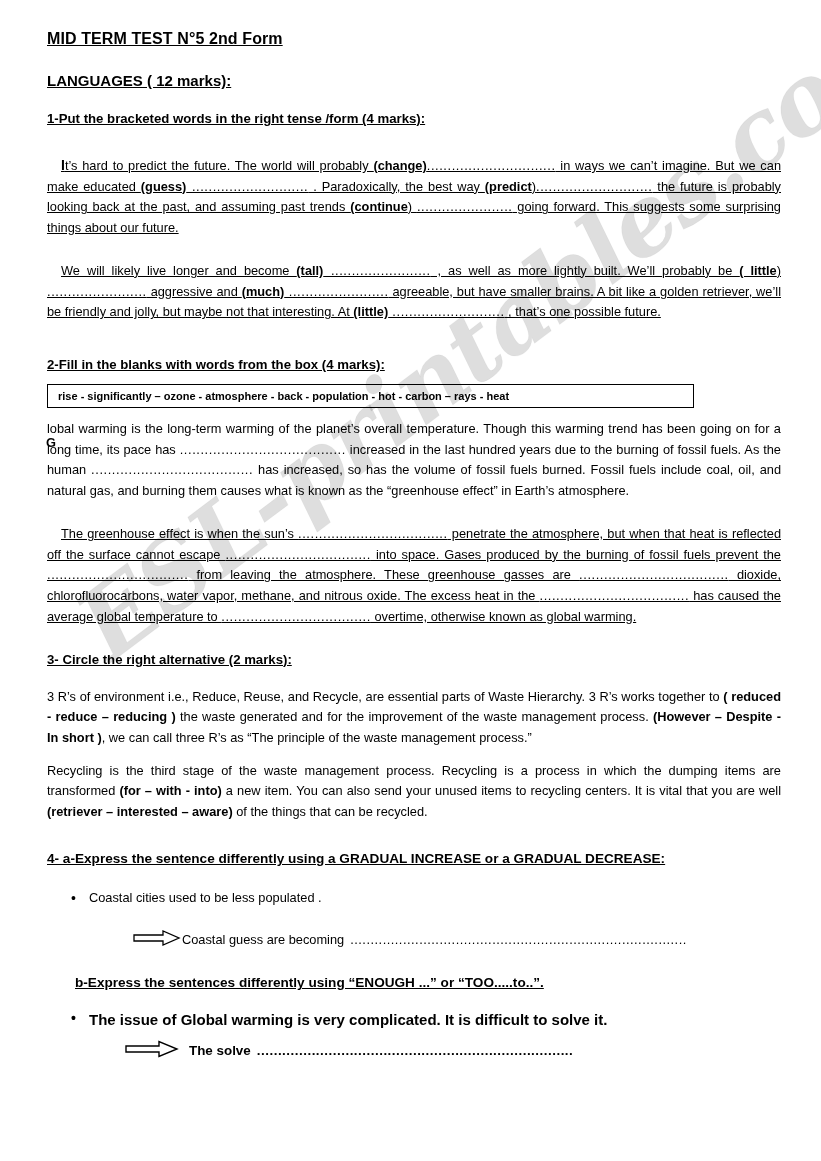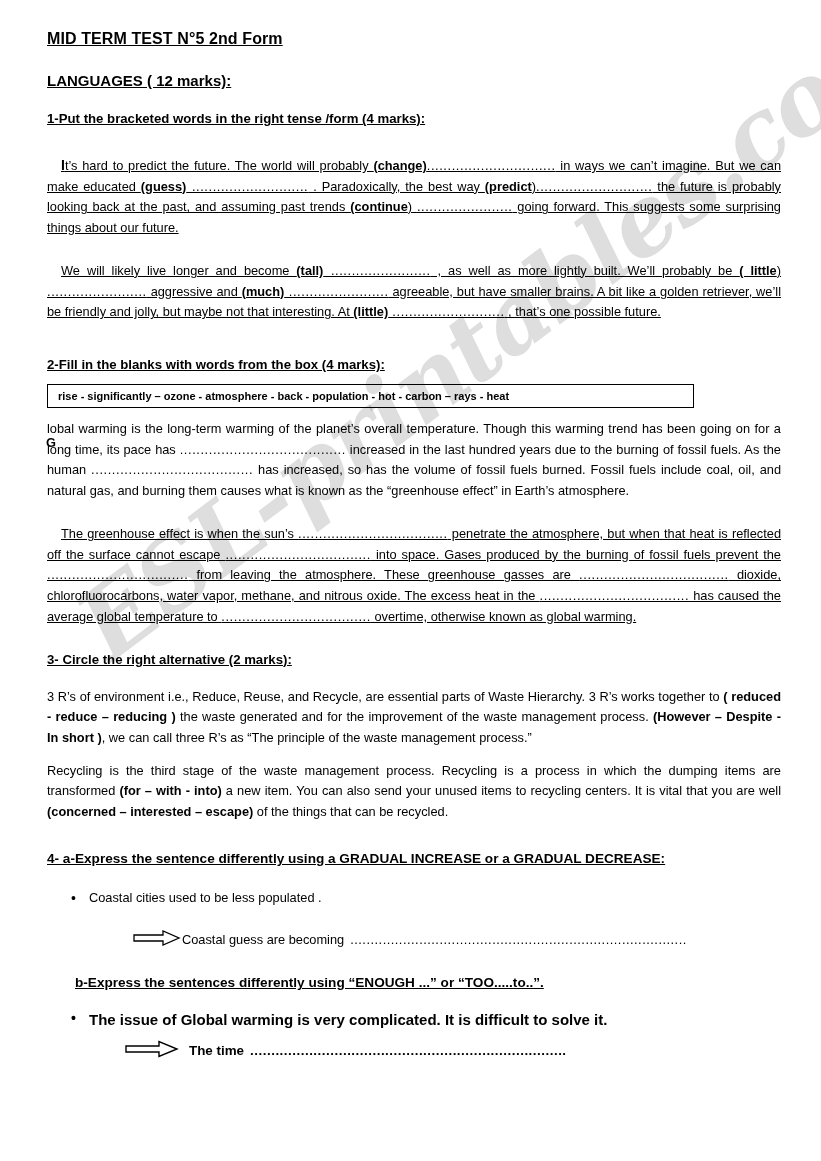--- a/index.html
+++ b/index.html
@@ -210,21 +210,21 @@
     <p class="para"><span class="ovl"><span>G</span></span><span>lobal warming is the long-term warming of the planet’s overall temperature. Though this warming trend has been going on for a long time, its pace has </span><span class="dots">........................................</span><span> increased in the last hundred years due to the burning of fossil fuels. As the human </span><span class="dots">.......................................</span><span> has increased, so has the volume of fossil fuels burned. Fossil fuels include coal, oil, and natural gas, and burning them causes what is known as the “greenhouse effect” in Earth’s atmosphere.</span></p>
 
     <div class="spacer-sm"></div>
 
     <p class="para indent"><span>The greenhouse effect is when the sun’s </span><span class="dots">....................................</span><span> penetrate the atmosphere, but when that heat is reflected off the surface cannot escape </span><span class="dots">...................................</span><span> into space. Gases produced by the burning of fossil fuels prevent the </span><span class="dots">..................................</span><span> from leaving the atmosphere. These greenhouse gasses are </span><span class="dots">....................................</span><span> dioxide, chlorofluorocarbons, water vapor, methane, and nitrous oxide. The excess heat in the </span><span class="dots">....................................</span><span> has caused the average global temperature to </span><span class="dots">....................................</span><span> overtime, otherwise known as global warming.</span></p>
 
     <div class="task-head-3">3- Circle the right alternative (2 marks):</div>
 
     <p class="para"><span>3 R’s of environment i.e., Reduce, Reuse, and Recycle, are essential parts of Waste Hierarchy. 3 R’s works together to </span><b>( reduced - reduce – reducing )</b><span> the waste generated and for the improvement of the waste management process. </span><b>(However – Despite - In short )</b><span>, we can call three R’s as “The principle of the waste management process.”</span></p>
 
-    <p class="para"><span>Recycling is the third stage of the waste management process. Recycling is a process in which the dumping items are transformed </span><b>(for – with -  into)</b><span> a new item. You can also send your unused items to recycling centers. It is vital that you are well </span><b>(concerned – interested – escape)</b><span> of the things that can be recycled.</span></p>
+    <p class="para"><span>Recycling is the third stage of the waste management process. Recycling is a process in which the dumping items are transformed </span><b>(for – with -  into)</b><span> a new item. You can also send your unused items to recycling centers. It is vital that you are well </span><b>(retriever – interested – aware)</b><span> of the things that can be recycled.</span></p>
 
     <div class="task-head-4">4- a-Express the sentence differently using a GRADUAL INCREASE or a GRADUAL DECREASE:</div>
 
     <ul class="bullets">
       <li>Coastal cities used to be less populated .</li>
     </ul>
 
     <div class="answer-line">
       <span class="arrow-ico">
         <svg width="48" height="16" viewBox="0 0 48 16" xmlns="http://www.w3.org/2000/svg">
@@ -240,18 +240,18 @@
     <ul class="bullets bold">
       <li>The issue of Global warming is very complicated. It is difficult to solve it.</li>
     </ul>
 
     <div class="answer-line bold">
       <span class="arrow-ico">
         <svg width="54" height="18" viewBox="0 0 54 18" xmlns="http://www.w3.org/2000/svg">
           <path d="M1 6 L34 6 L34 1.5 L52 9 L34 16.5 L34 12 L1 12 Z" fill="#ffffff" stroke="#000000" stroke-width="1.4" stroke-linejoin="miter"></path>
         </svg>
       </span>
-      <span>The time</span>
+      <span>The solve</span>
       <span class="ansdots">...........................................................................</span>
     </div>
 
   </div>
 </div>
 
 </body></html>

